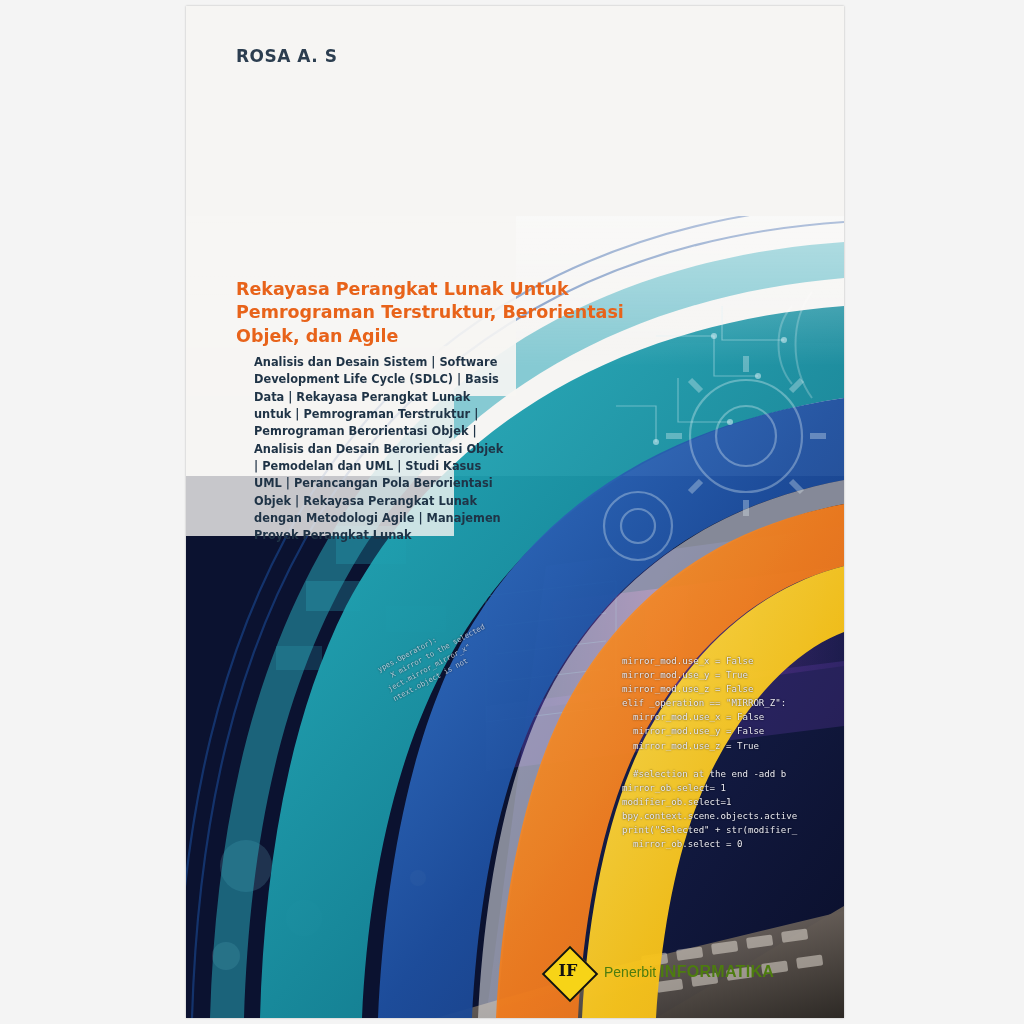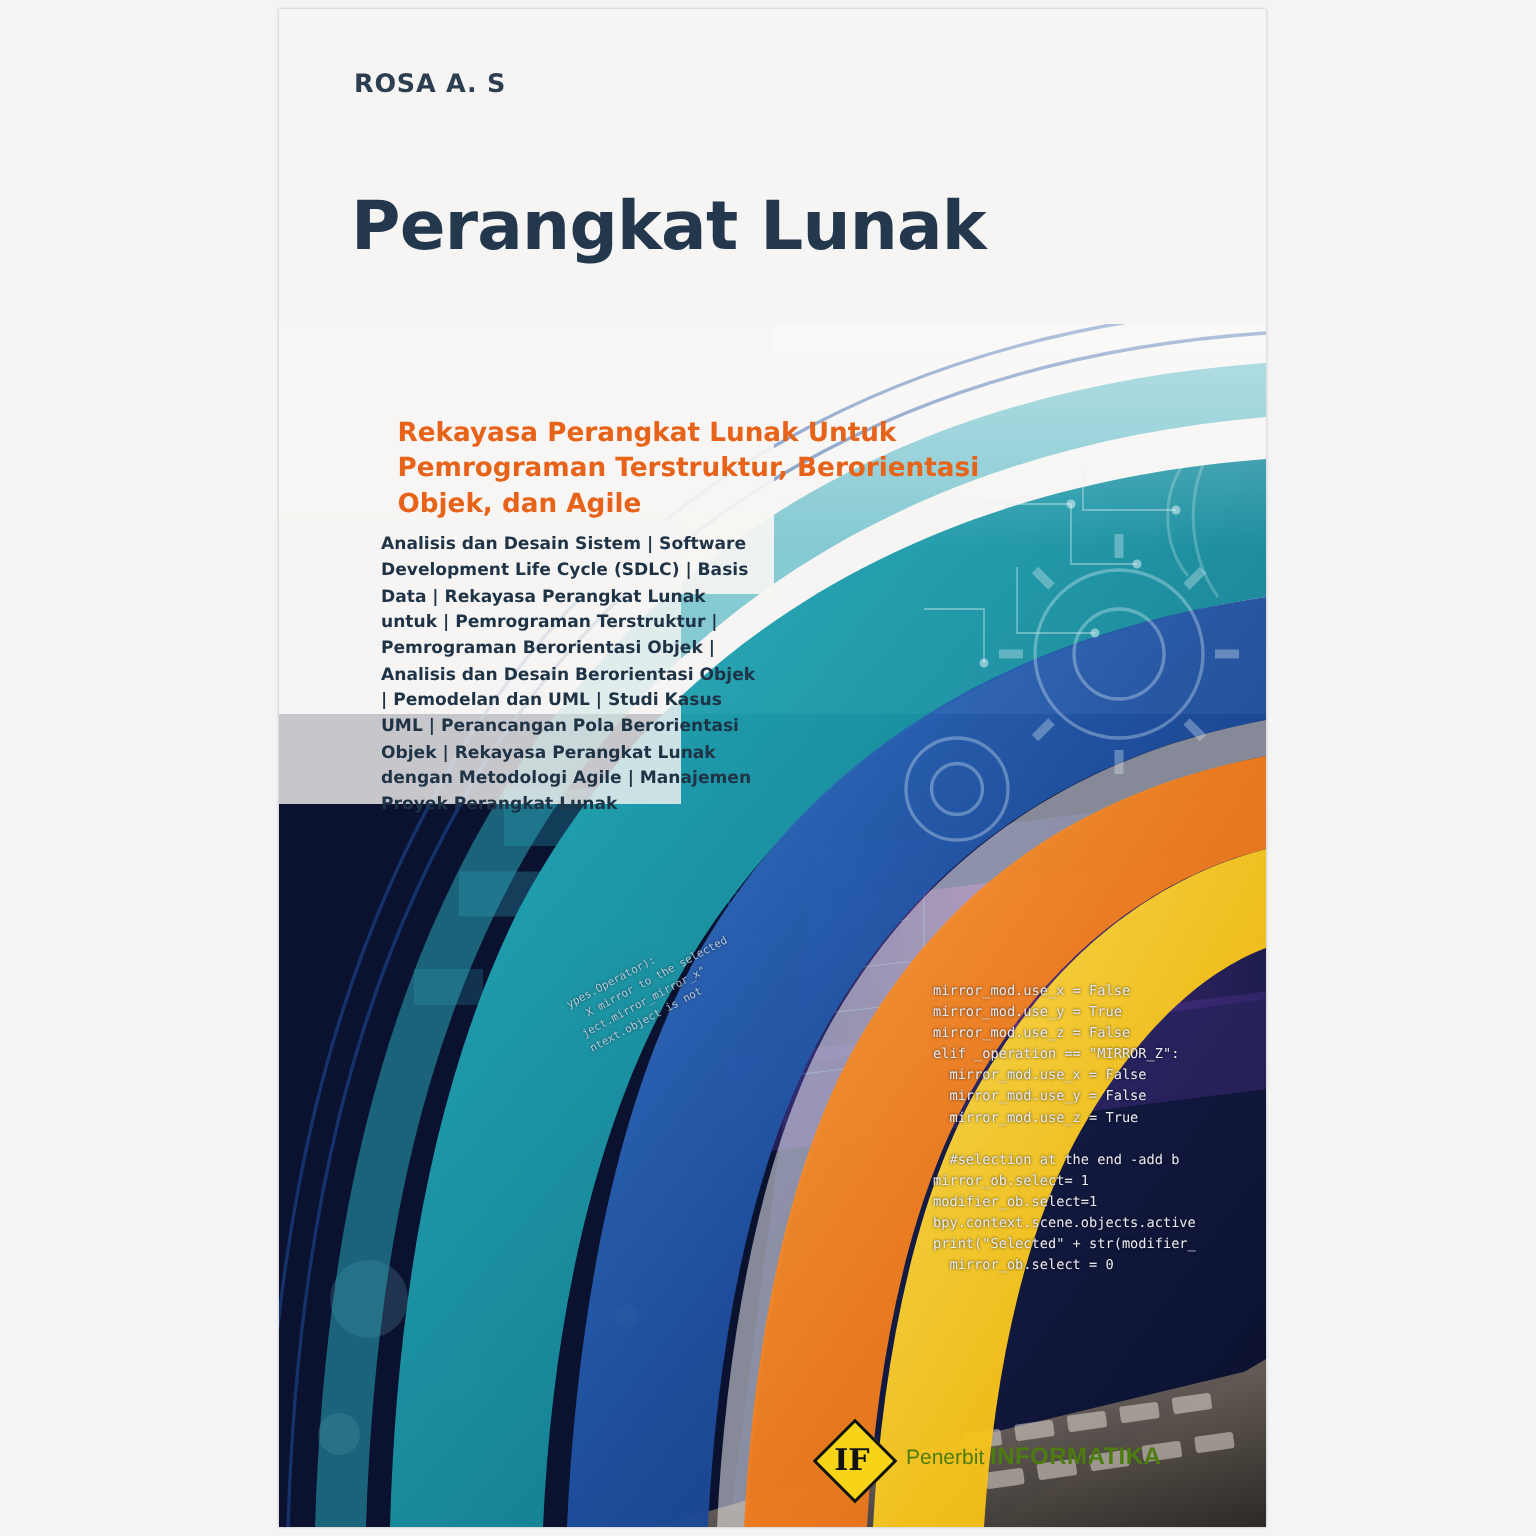--- a/index.html
+++ b/index.html
@@ -79,21 +79,20 @@
   .subtitle {
     position: absolute;
     left: 50px;
     top: 272px;
     width: 420px;
     color: #e8631a;
     font-family: "DejaVu Sans", sans-serif;
     font-weight: bold;
     font-size: 17.5px;
     line-height: 1.34;
-    margin-left: 29px;
   }
 
   .keywords {
     position: absolute;
     left: 68px;
     top: 348px;
     width: 250px;
     color: #1f3346;
     font-family: "DejaVu Sans", sans-serif;
     font-weight: bold;
@@ -126,21 +125,21 @@
     border: 2px solid #111;
   }
   .if-badge .if-text {
     position: absolute;
     left: 0;
     top: 9px;
     width: 54px;
     text-align: center;
     font-family: "DejaVu Serif", serif;
     font-weight: bold;
-    font-size: 20px;
+    font-size: 16px;
     color: #111;
   }
   .pub-text {
     font-family: Liberation Sans, sans-serif;
     font-size: 14px;
     color: #4d7c0f;
     white-space: nowrap;
   }
   .pub-text b { font-size: 16px; letter-spacing: 0.3px; }
 
@@ -357,21 +356,20 @@
   mirror_ob.select = 0</div>
       <div class="code faint">ypes.Operator):
   X mirror to the selected
 ject.mirror_mirror_x"
 ntext.object is not</div>
     </div>
 
     <div class="author">ROSA A. S</div>
 
     <div class="title">
-      <span class="l2">Perangkat Lunak</span>
     </div>
 
     <div class="subtitle">Rekayasa Perangkat Lunak Untuk Pemrograman Terstruktur, Berorientasi Objek, dan Agile</div>
 
     <div class="keywords">Analisis dan Desain Sistem | Software Development Life Cycle (SDLC) | Basis Data | Rekayasa Perangkat Lunak untuk | Pemrograman Terstruktur | Pemrograman Berorientasi Objek | Analisis dan Desain Berorientasi Objek | Pemodelan dan UML | Studi Kasus UML | Perancangan Pola Berorientasi Objek | Rekayasa Perangkat Lunak dengan Metodologi Agile | Manajemen Proyek Perangkat Lunak</div>
 
     <div class="publisher">
       <div class="if-badge">
         <div class="diamond"></div>
         <div class="if-text">IF</div>

